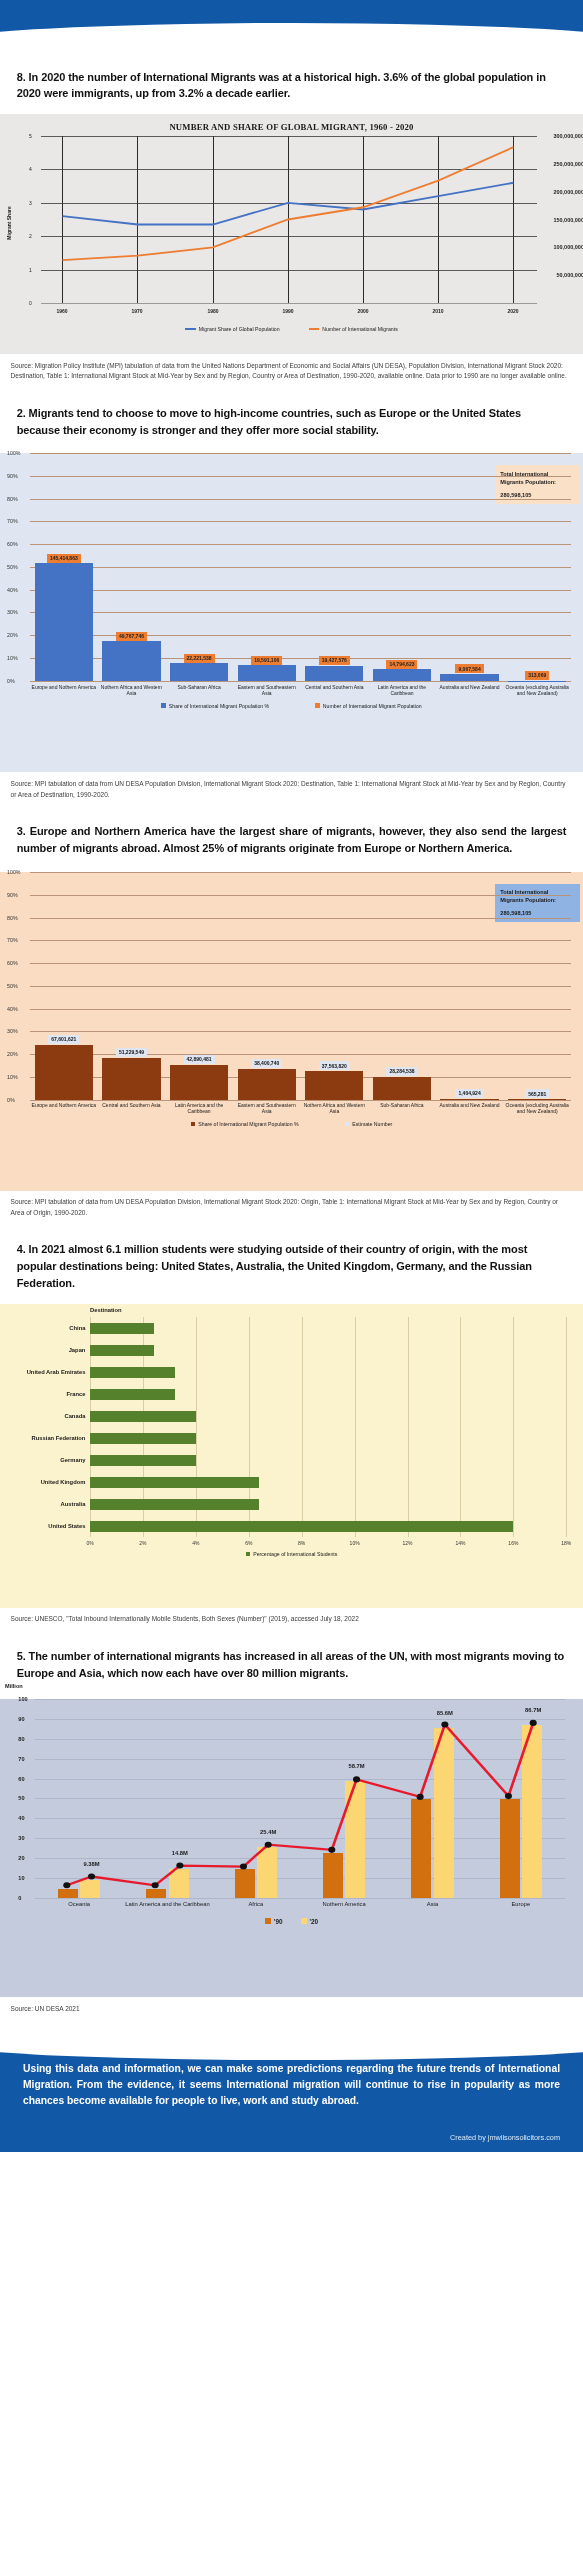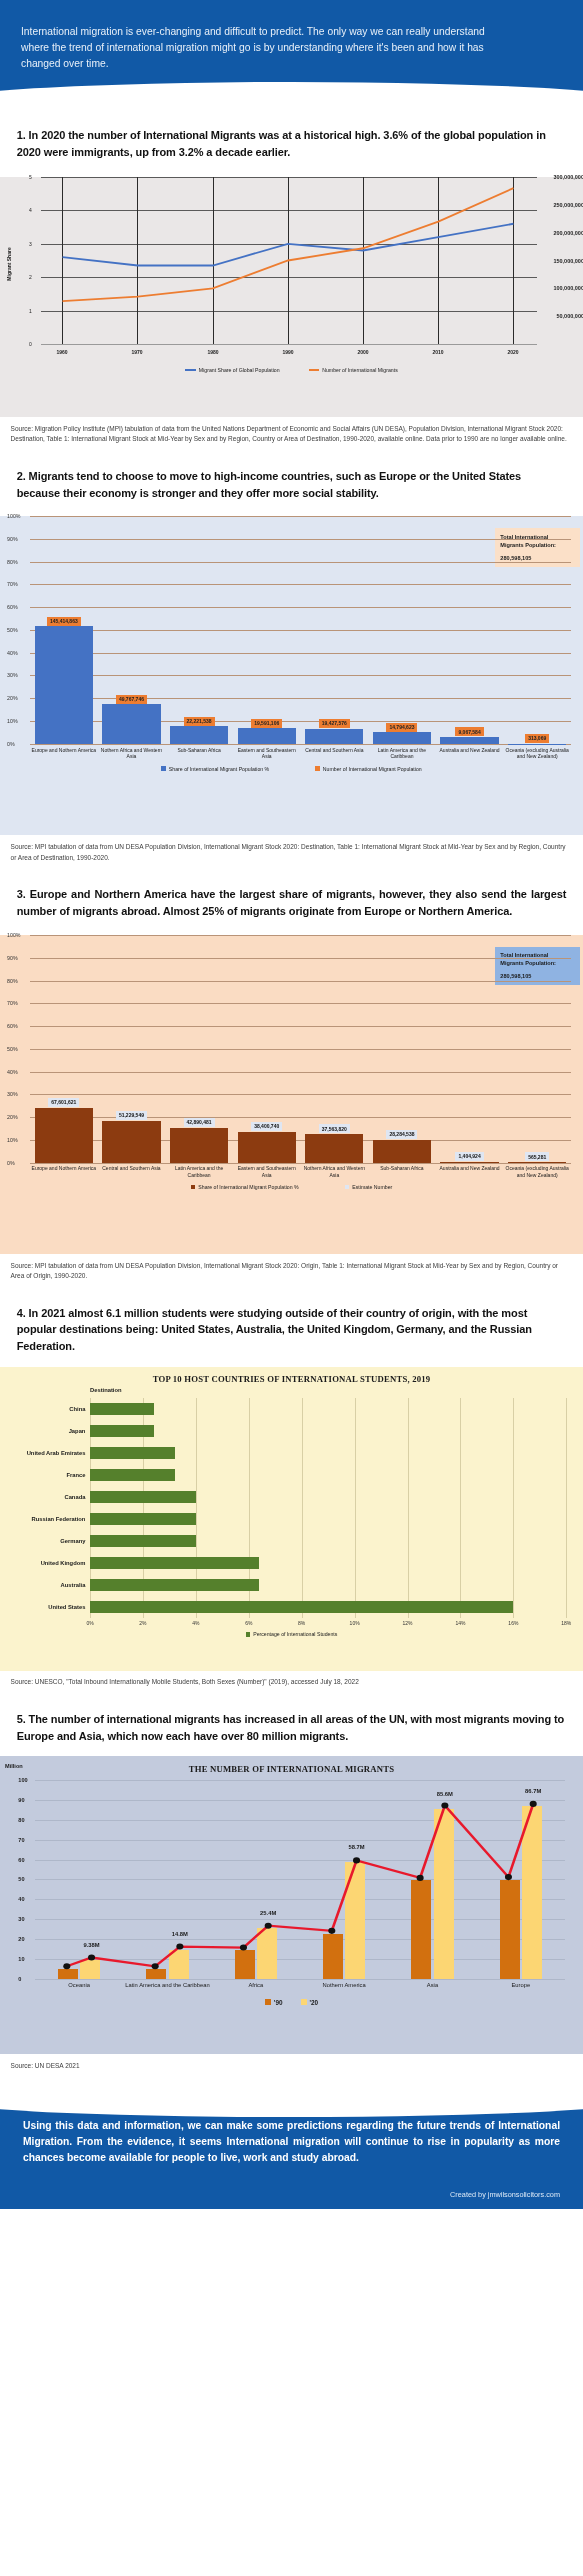--- a/index.html
+++ b/index.html
@@ -208,27 +208,27 @@
     color: #dce9f7;
     font-size: 7.3px;
     text-align: right;
     padding: 12px 23px 10.6px 23px;
   }
 </style>
 </head>
 <body>
 
 <div class="header">
-  <div class="header-sub">International migration is ever-changing and difficult to predict. The only way we can really understand where the trend of international migration might go is by understanding where it's been and how it has changed over time.</div>
   <div class="header-wave"></div>
 </div>
 
-<div class="statement">1. In 2020 the number of International Migrants was at a historical high. 3.6% of the global population in 2020 were immigrants, up from 3.2% a decade earlier.</div>
+<div class="statement">8. In 2020 the number of International Migrants was at a historical high. 3.6% of the global population in 2020 were immigrants, up from 3.2% a decade earlier.</div>
 
 <div class="chart-card c1">
+  <div class="chart-title">NUMBER AND SHARE OF GLOBAL MIGRANT, 1960 - 2020</div>
   <div class="c1-plot" id="c1plot">
     <div class="c1-axistitle">Migrant Share</div>
   <div class="c1-gridline" style="top: 167px; border-top-color: rgb(154, 154, 154);"></div>
       <div class="c1-ylab" style="top: 167px;">0</div>
       <div class="c1-gridline" style="top: 134px;"></div>
       <div class="c1-ylab" style="top: 134px;">1</div>
       <div class="c1-gridline" style="top: 100px;"></div>
       <div class="c1-ylab" style="top: 100px;">2</div>
       <div class="c1-gridline" style="top: 67px;"></div>
       <div class="c1-ylab" style="top: 67px;">3</div>
@@ -453,21 +453,20 @@
       <span>Estimate Number</span>
     </div>
   </div>
 </div>
 
 <div class="source">Source: MPI tabulation of data from UN DESA Population Division, International Migrant Stock 2020: Origin, Table 1: International Migrant Stock at Mid-Year by Sex and by Region, Country or Area of Origin, 1990-2020.</div>
 
 <div class="statement">4. In 2021 almost 6.1 million students were studying outside of their country of origin, with the most popular destinations being: United States, Australia, the United Kingdom, Germany, and the Russian Federation.</div>
 
 <div class="chart-card c4">
-  <div class="chart-title">TOP 10 HOST COUNTRIES OF INTERNATIONAL STUDENTS, 2019</div>
   <div style="position:relative;height:10.6px;">
     <div class="hb-axistitle">Destination</div>
   </div>
   <div class="hb-wrap" id="c4plot">
       <div class="hb-vgrid" style="left: 0%;"></div>
       <div class="hb-vgrid" style="left: 11.1111%;"></div>
       <div class="hb-vgrid" style="left: 22.2222%;"></div>
       <div class="hb-vgrid" style="left: 33.3333%;"></div>
       <div class="hb-vgrid" style="left: 44.4444%;"></div>
       <div class="hb-vgrid" style="left: 55.5556%;"></div>
@@ -534,21 +533,20 @@
       <span>Percentage of International Students</span>
     </div>
   </div>
 </div>
 
 <div class="source">Source: UNESCO, "Total Inbound Internationally Mobile Students, Both Sexes (Number)" (2019), accessed July 18, 2022</div>
 
 <div class="statement">5. The number of international migrants has increased in all areas of the UN, with most migrants moving to Europe and Asia, which now each have over 80 million migrants.</div>
 
 <div class="chart-card c5">
-  <div class="chart-title">THE NUMBER OF INTERNATIONAL MIGRANTS</div>
   <div class="c5-plot" id="c5plot">
     <div class="c5-unit">Million</div>
   <div class="c5-grid" style="top: 199px;"></div>
       <div class="c5-ylab" style="top: 199px;">0</div>
       <div class="c5-grid" style="top: 179px;"></div>
       <div class="c5-ylab" style="top: 179px;">10</div>
       <div class="c5-grid" style="top: 159px;"></div>
       <div class="c5-ylab" style="top: 159px;">20</div>
       <div class="c5-grid" style="top: 139px;"></div>
       <div class="c5-ylab" style="top: 139px;">30</div>

